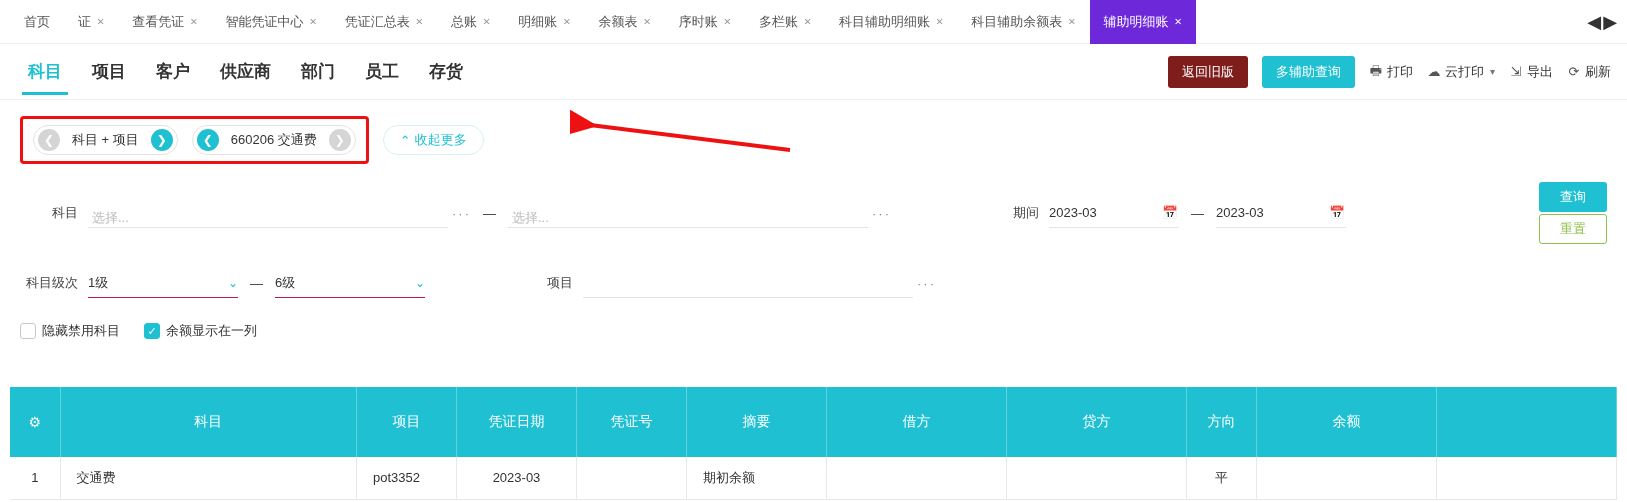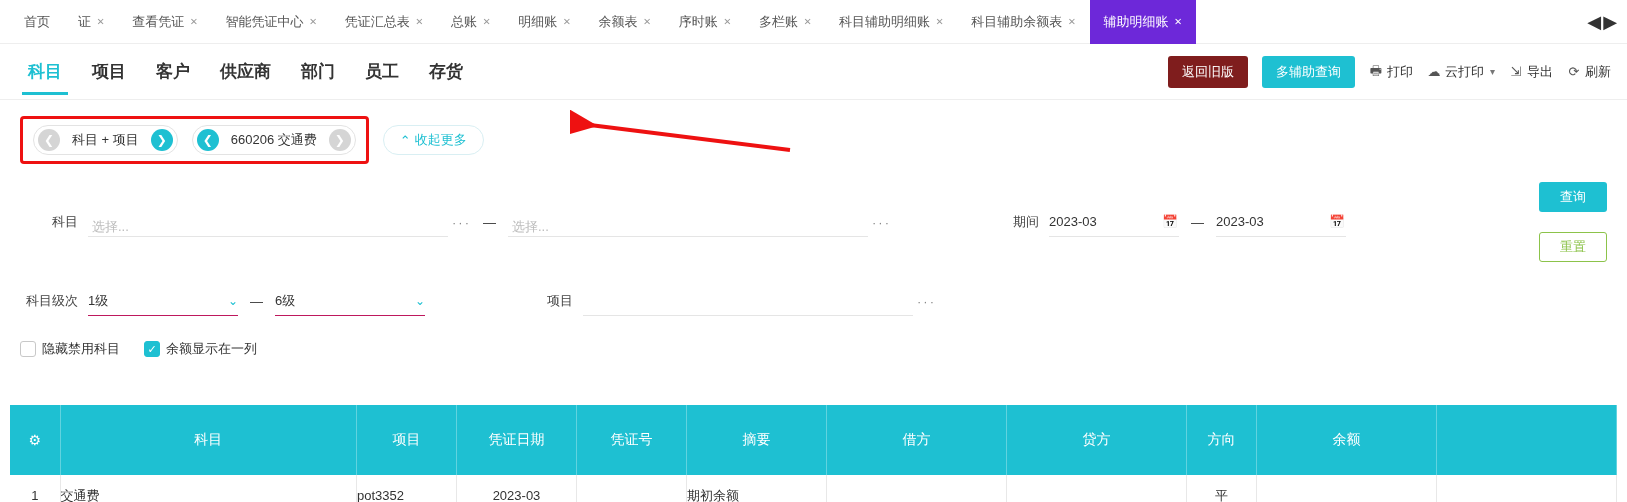--- a/index.html
+++ b/index.html
@@ -224,21 +224,21 @@
   .chk-box {
     width:16px; height:16px;
     border:1px solid #c8c8c8;
     border-radius:3px;
     display:inline-flex; align-items:center; justify-content:center;
     color:#fff; font-size:11px;
   }
   .chk-box.on { background:#1ec0d2; border-color:#1ec0d2; }
   .side-btns {
     margin-left:auto;
-    display:flex; flex-direction:column; gap:20px;
+    display:flex; flex-direction:column; gap:2px;
   }
   .side-btns .btn.cyan { height:30px; width:68px; justify-content:center;}
   .side-btns .btn.outline {
     height:30px; width:68px; justify-content:center;
     background:#fff; border:1px solid #8cc34a; color:#8cc34a;
   }
 
   
   .tbl {
     width: calc(100% - 20px);
@@ -253,21 +253,21 @@
     border-right: 1px solid rgba(255,255,255,.3);
     font-size: 14px;
   }
   .tbl td {
     height: 42px;
     border-bottom: 1px solid #e8e8e8;
     border-right: 1px solid #e8e8e8;
     text-align: center;
     color:#333;
   }
-  .tbl td.left { text-align:left; padding-left:0;}
+  .tbl td.left { text-align:left; padding-left:16px;}
   .tbl th:first-child, .tbl td:first-child {
     width: 50px;
   }
   .gear { color:#fff; }
 </style>
 </head>
 <body>
 
 <div class="tab-strip">
   <div class="tab">

